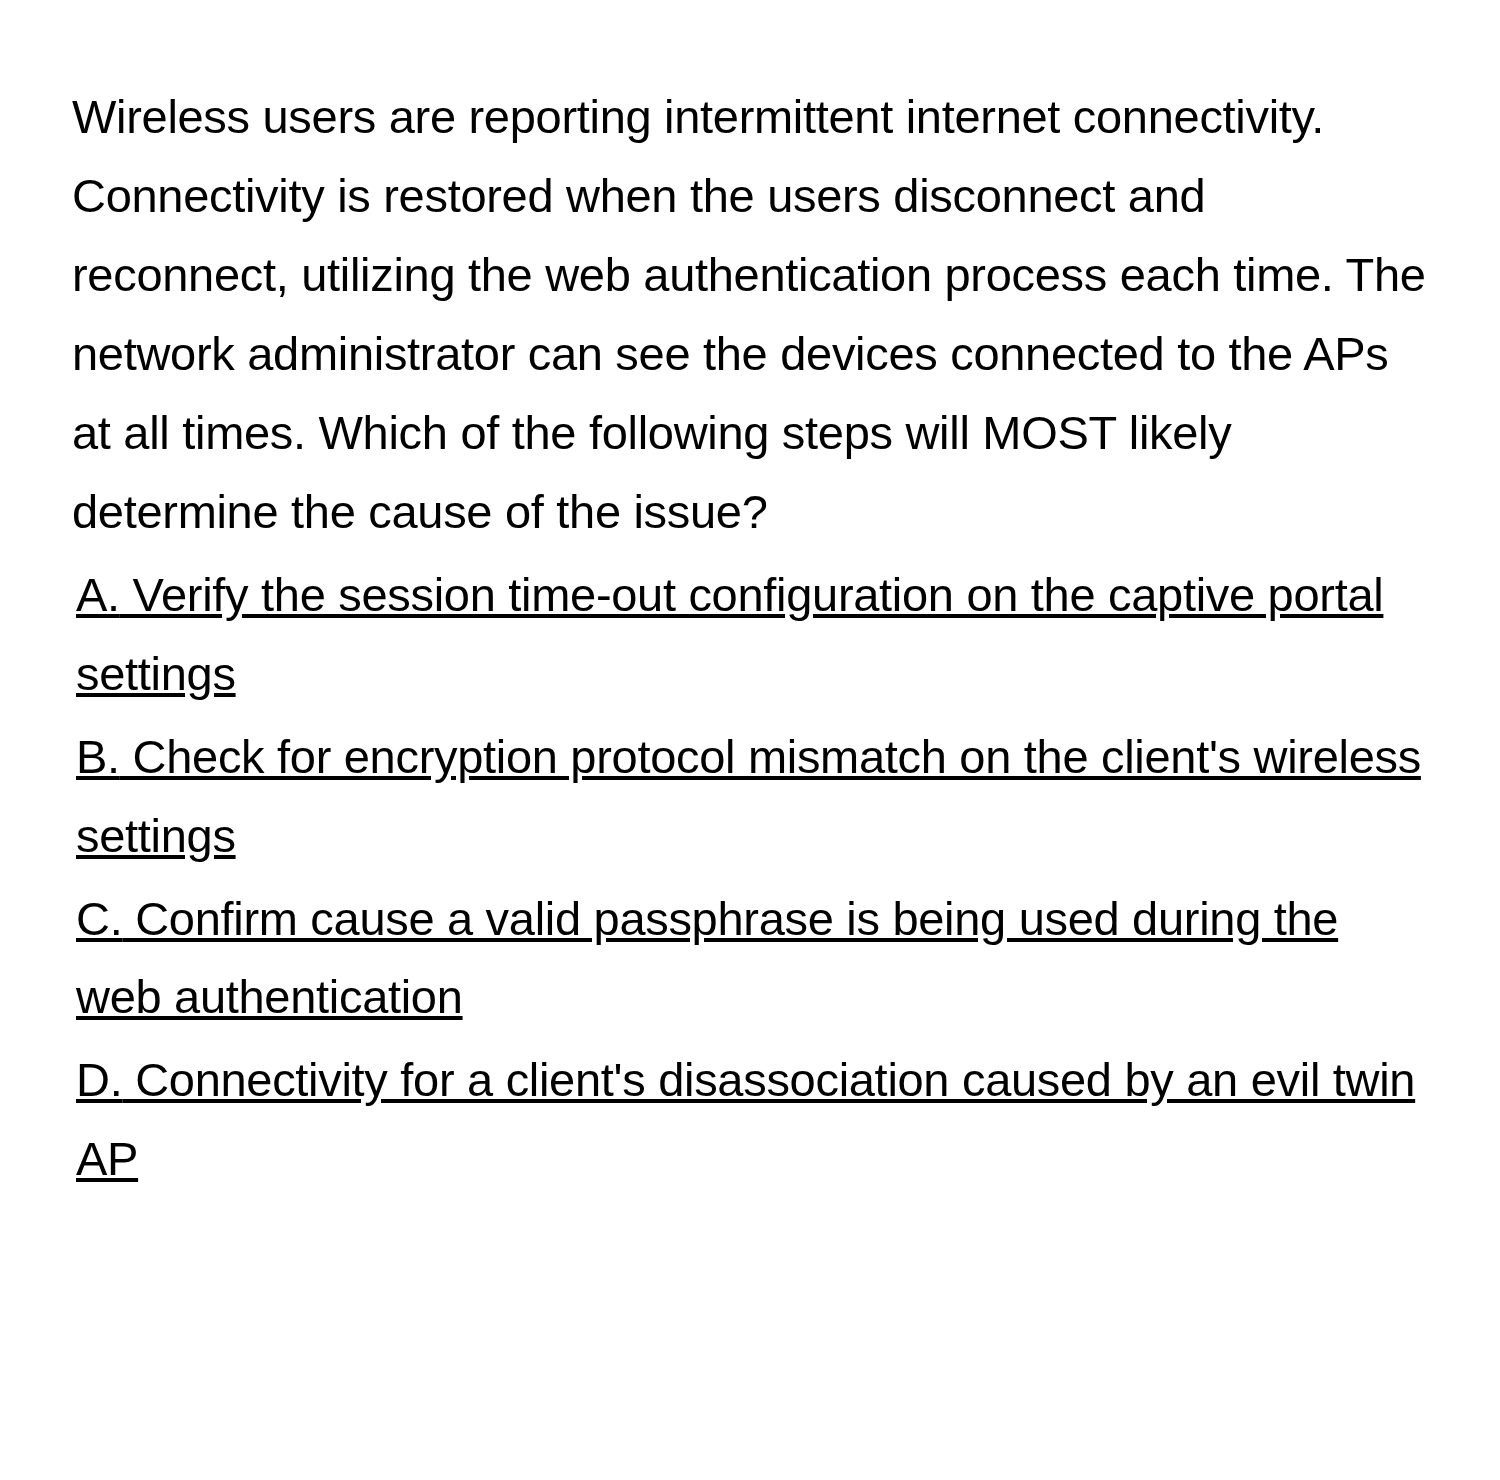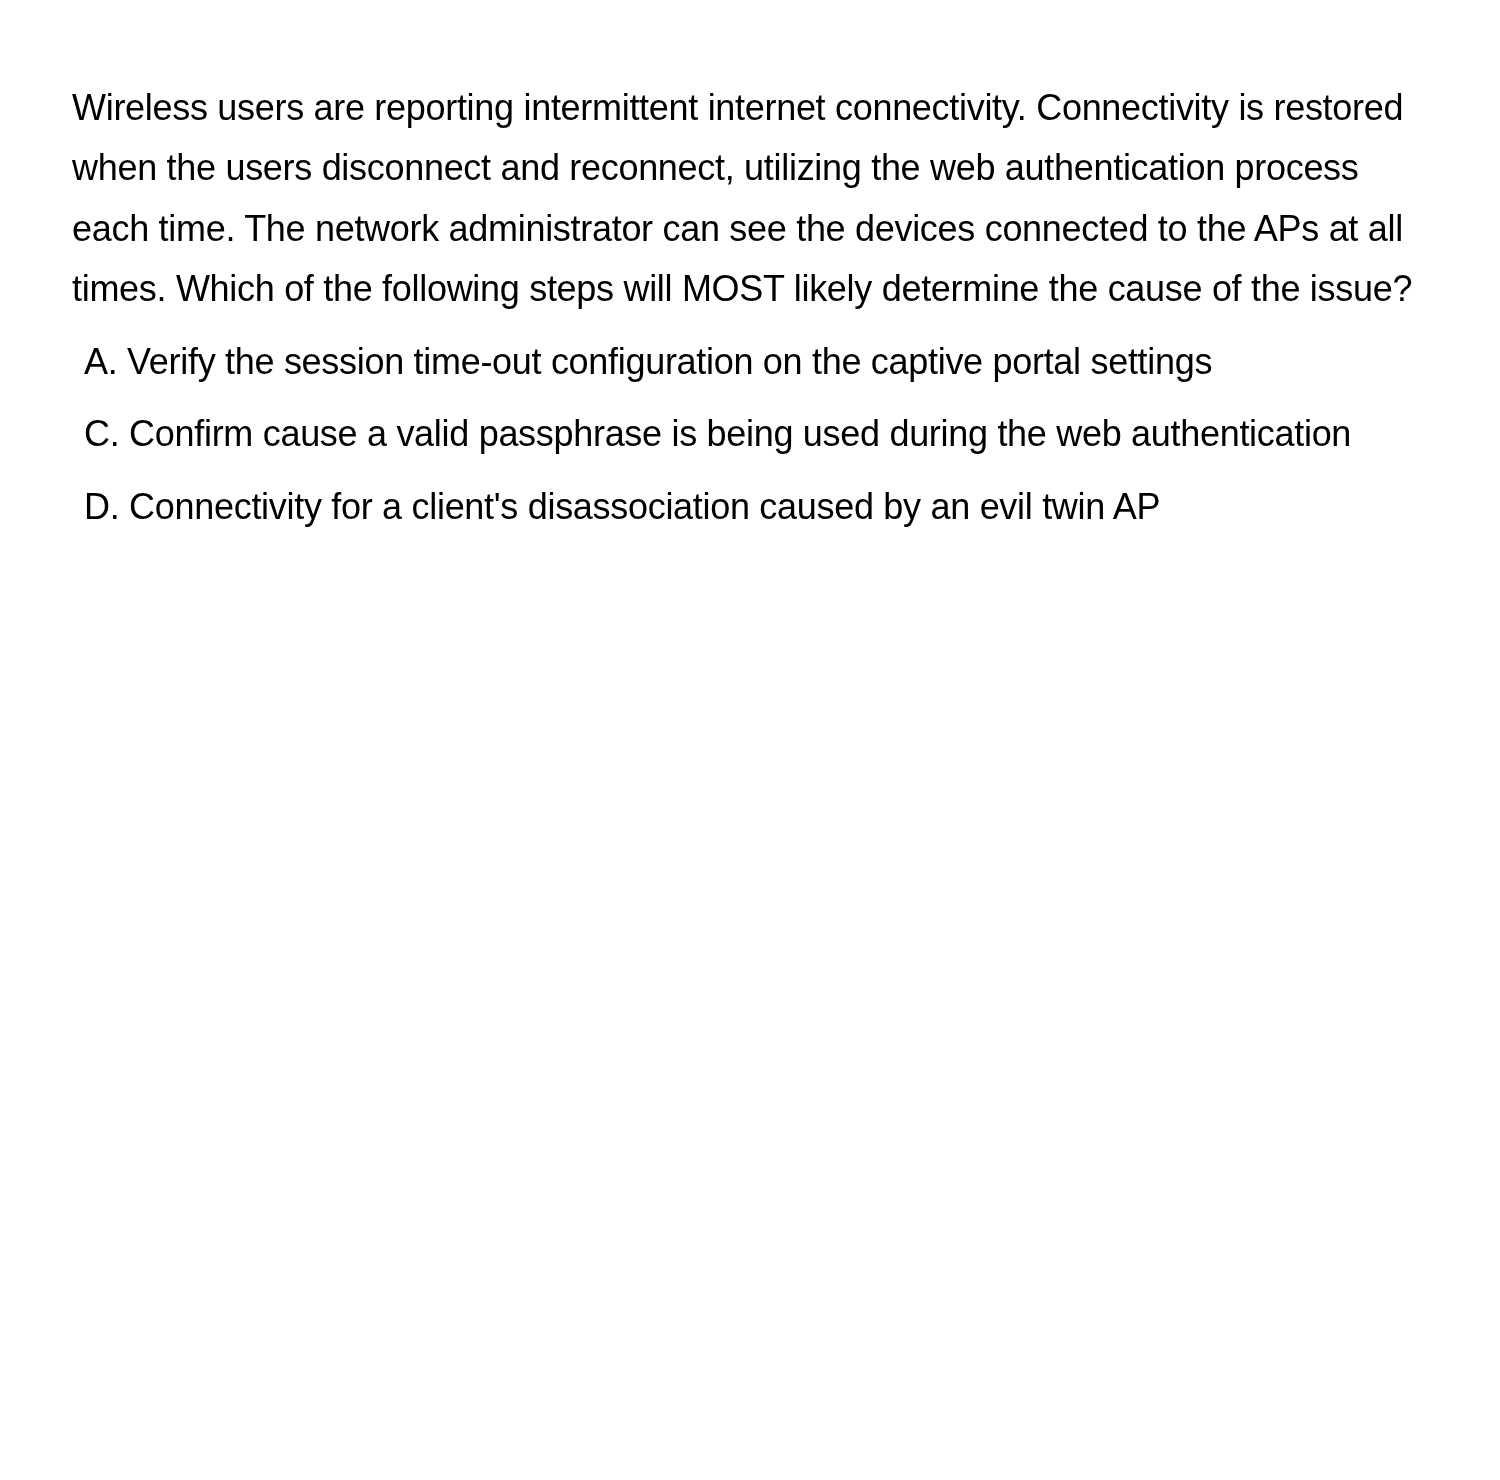--- a/index.html
+++ b/index.html
@@ -9,47 +9,51 @@
     }
     body {
       width: 1500px;
       height: 1480px;
       background: #ffffff;
       font-family: -apple-system, BlinkMacSystemFont, 'Segoe UI', Helvetica, Arial, sans-serif;
       padding: 78px 72px;
     }
     .question-container {
       color: #000000;
-      font-size: 36px;
+      font-size: 47px;
       line-height: 1.68;
       letter-spacing: -0.3px;
     }
     .question-text {
       margin-bottom: 0;
     }
     .option {
-      margin: 12px;
+      margin: 4px;
+      text-decoration: underline;
     }
     .option-label {
       display: inline;
     }
     .option-text {
       display: inline;
     }
   </style>
 </head>
 <body>
 
 <div class="question-container">
   <div class="question-text">Wireless users are reporting intermittent internet connectivity. Connectivity is restored when the users disconnect and reconnect, utilizing the web authentication process each time. The network administrator can see the devices connected to the APs at all times. Which of the following steps will MOST likely determine the cause of the issue?</div>
 
   <div class="option">
     <span class="option-label">A.</span><span class="option-text"> Verify the session time-out configuration on the captive portal settings</span>
   </div>
 
+  <div class="option">
+    <span class="option-label">B.</span><span class="option-text"> Check for encryption protocol mismatch on the client's wireless settings</span>
+  </div>
 
   <div class="option">
     <span class="option-label">C.</span><span class="option-text"> Confirm cause a valid passphrase is being used during the web authentication</span>
   </div>
 
   <div class="option">
     <span class="option-label">D.</span><span class="option-text"> Connectivity for a client's disassociation caused by an evil twin AP</span>
   </div>
 </div>
 

